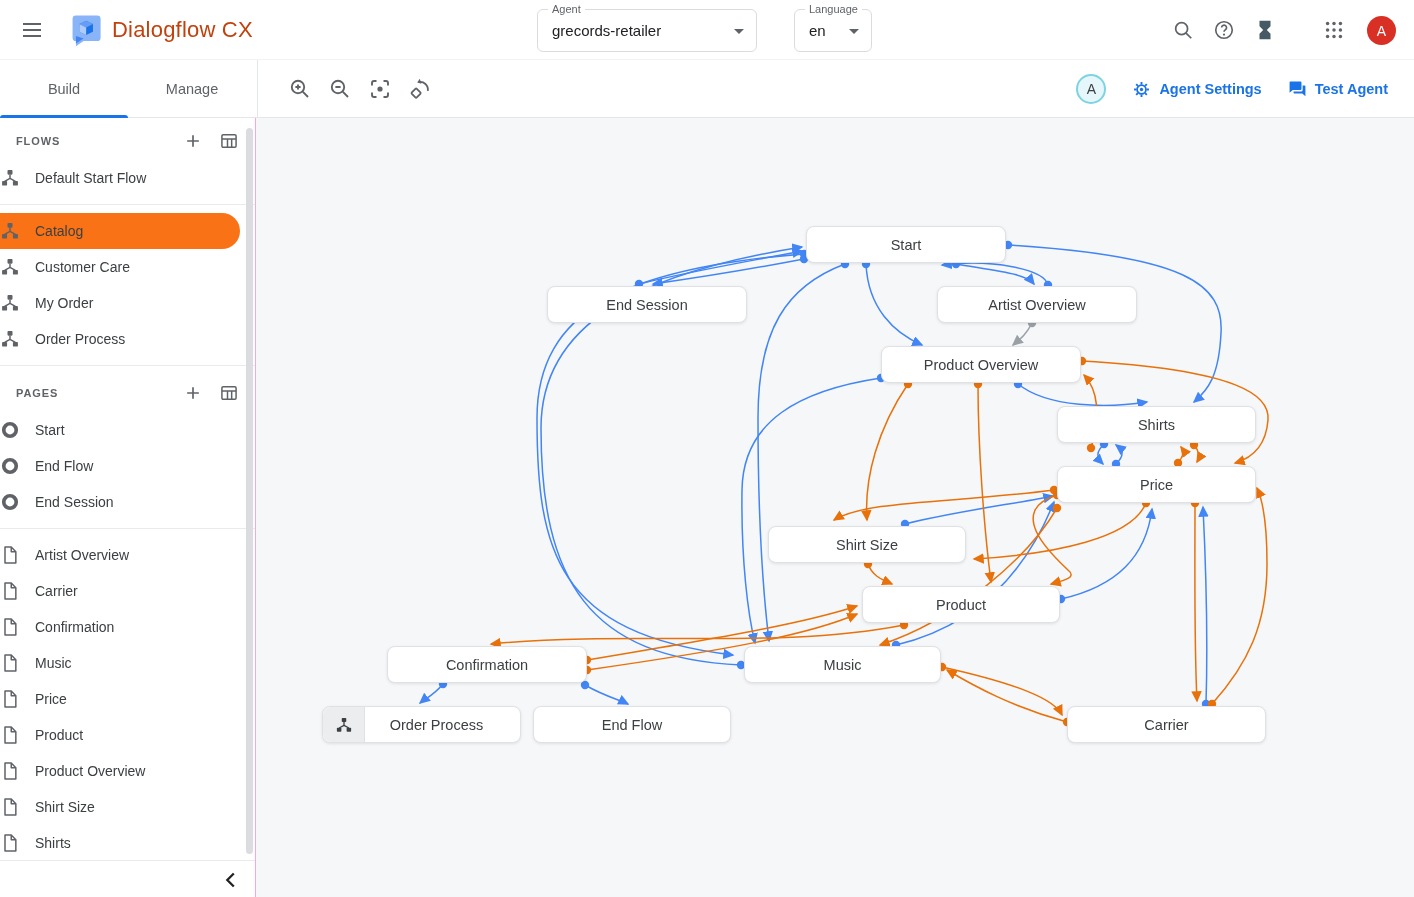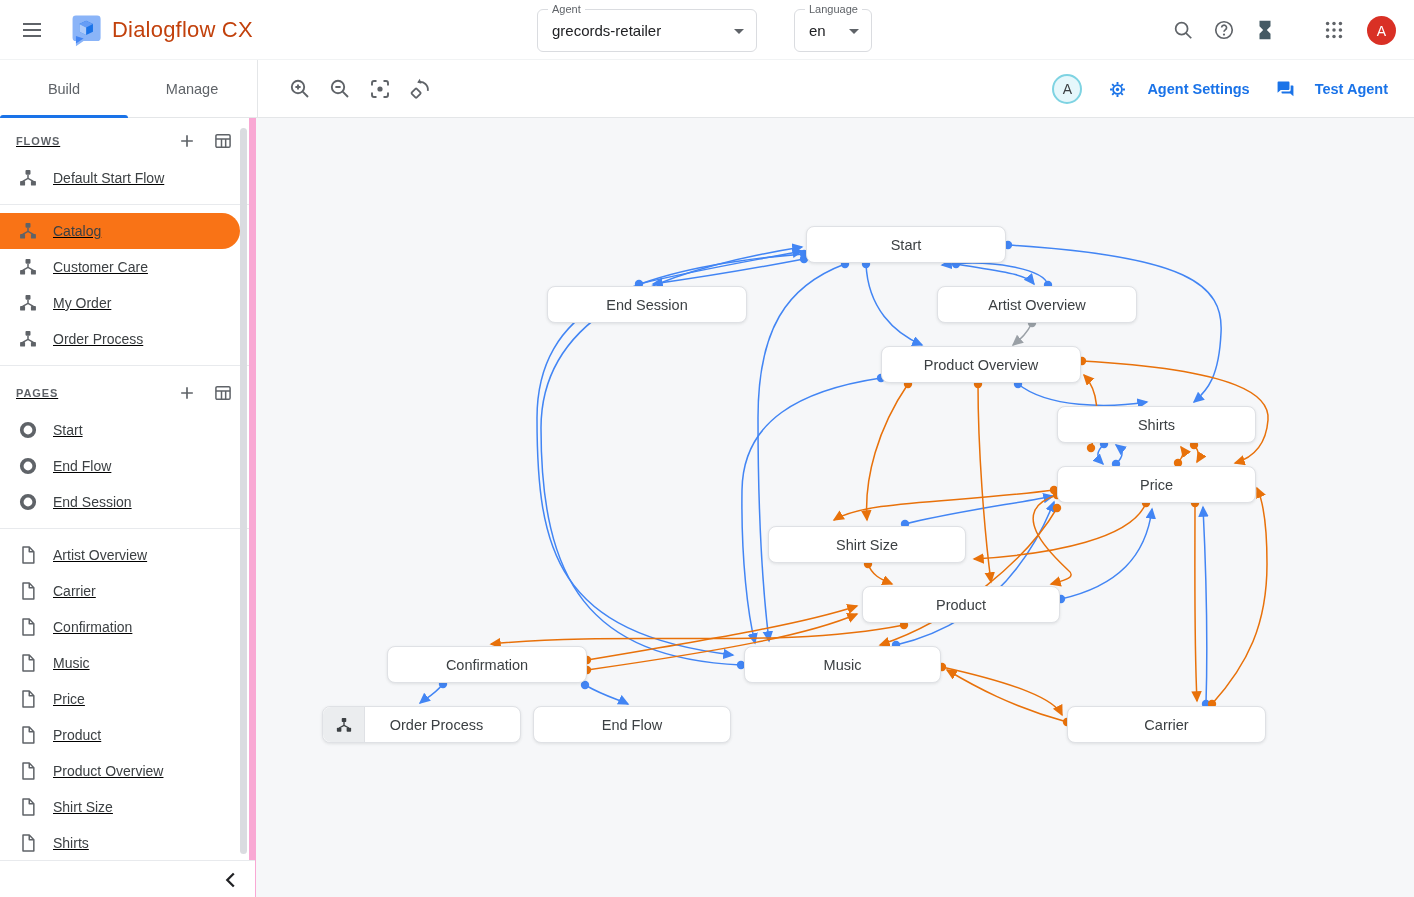--- a/index.html
+++ b/index.html
@@ -31,30 +31,30 @@
   .tab { width:128px; height:58px; display:flex; align-items:center; justify-content:center;
     font-size:14.5px; color:#5f6368; position:relative; cursor:pointer; }
   .tab.active::after { content:""; position:absolute; left:0; right:0; bottom:0; height:3px;
     background:#1a73e8; border-radius:3px 3px 0 0; }
   .tb-sep { position:absolute; left:257px; top:0; width:1px; height:58px; background:#e4e6e8; }
   .canvas-tools { position:absolute; left:288px; top:17px; display:flex; gap:16px; }
   .ct-btn { width:24px; height:24px; color:#5f6368; cursor:pointer; }
   .tb-right { position:absolute; right:26px; top:0; height:58px; display:flex; align-items:center; gap:26px; }
   .avatar-teal { width:30px; height:30px; border-radius:50%; background:#e6f7fb; border:2px solid #7ed3e2;
     color:#3c4043; font-size:14px; display:flex; align-items:center; justify-content:center; cursor:pointer; }
-  .blue-btn { display:flex; align-items:center; gap:20px; color:#1a73e8; font-size:14.5px; font-weight:bold; cursor:pointer; }
+  .blue-btn { display:flex; align-items:center; gap:8px; color:#1a73e8; font-size:14.5px; font-weight:bold; cursor:pointer; }
   .blue-btn svg { width:19px; height:19px; }
 
   
   .sidebar { position:absolute; left:0; top:118px; width:256px; height:779px; background:#fff;
-    border-right:7px solid #f9a8d4; z-index:10;text-decoration:underline; }
+    border-right:1px solid #f9a8d4; z-index:10; }
   .sec-head { height:38px; display:flex; align-items:center; padding:0 16px; }
   .sec-title { font-size:11px; color:#5f6368; letter-spacing:.9px; font-weight:bold; flex:1; }
   .sec-ic { width:20px; height:20px; color:#5f6368; cursor:pointer; margin-left:16px; }
-  .row { height:36px; display:flex; align-items:center; padding-left:18px; cursor:pointer; position:relative; }
+  .row { height:36px; display:flex; align-items:center; cursor:pointer; position:relative; }
   .row .ric { width:20px; height:20px; color:#5f6368; flex:0 0 20px; }
   .row .rlbl { margin-left:15px; font-size:14px; color:#3c4043; white-space:nowrap; }
   .row.selected { background:#f97316; width:240px; border-radius:0 20px 20px 0; }
   .sdiv { border-top:1px solid #e8eaed; margin:8px 0; }
   .sb-scroll { position:absolute; right:2px; top:10px; width:7px; height:726px; background:#dadce0; border-radius:4px; }
   .sb-footer { position:absolute; left:0; bottom:0; width:255px; height:37px; background:#fff;
     border-top:1px solid #e8eaed; }
   .collapse-btn { position:absolute; right:12px; top:7px; width:24px; height:24px; color:#202124; cursor:pointer; }
 
   

